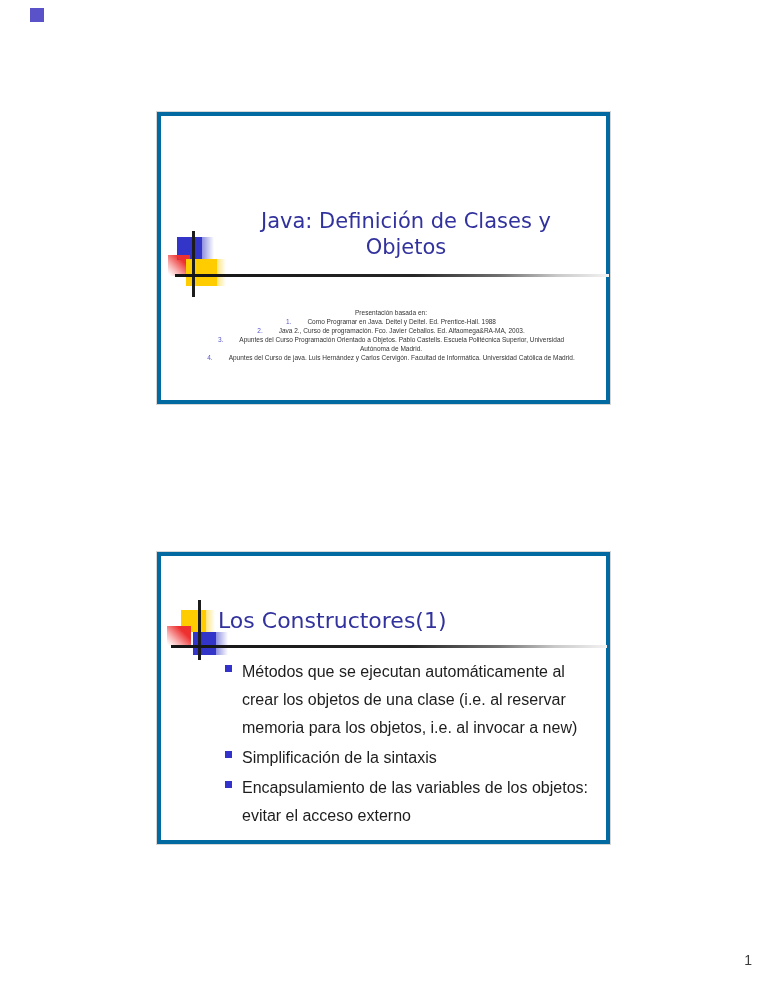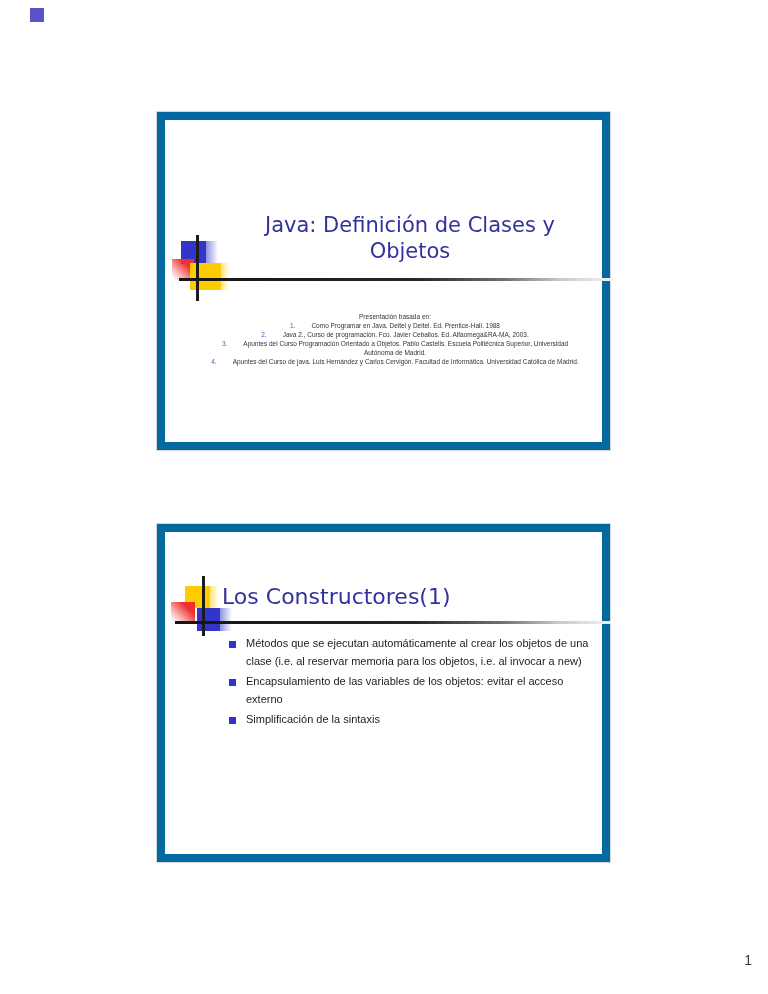--- a/index.html
+++ b/index.html
@@ -6,26 +6,26 @@
   body{
     width:768px;height:994px;position:relative;background:#ffffff;
     font-family:"Liberation Sans","DejaVu Sans",sans-serif;
     overflow:hidden;
   }
   .corner-square{
     position:absolute;left:30px;top:8px;width:14px;height:14px;
     background:#5a52c8;
   }
   .slide{
-    position:absolute;left:157px;width:453px;height:338px;
-    background:#ffffff;border:8px solid #0369a1;box-sizing:border-box;
+    position:absolute;left:157px;width:453px;height:292px;
+    background:#ffffff;border:4px solid #0369a1;box-sizing:border-box;
     box-shadow:0 0 0 1px #d6d6d6;
   }
   .slide1{top:112px;}
-  .slide2{top:524px;}
+  .slide2{top:552px;}
 
   
   .sq{position:absolute;}
   .sq-fade-r::after{
     content:"";position:absolute;left:100%;top:0;width:12px;height:100%;
     background:linear-gradient(to right,rgba(51,53,200,0.55),rgba(51,53,200,0));
   }
   .sq-yellow-fade::after{
     content:"";position:absolute;left:100%;top:0;width:9px;height:100%;
     background:linear-gradient(to right,rgba(255,204,0,0.5),rgba(255,204,0,0));
@@ -64,21 +64,21 @@
   .s2-blue{left:32px;top:76px;width:23px;height:23px;}
   .s2-vline{left:37px;top:44px;height:60px;}
   .s2-hline{left:10px;top:89px;width:436px;}
   .s2-title{
     position:absolute;left:57px;top:52px;width:390px;
     font-family:"DejaVu Sans","Liberation Sans",sans-serif;
     font-size:22px;color:#32329e;white-space:nowrap;
   }
   .bullets{
     position:absolute;left:64px;top:102px;width:368px;
-    font-size:11px;line-height:18px;color:#1d1d1d;
+    font-size:16px;line-height:28px;color:#1d1d1d;
   }
   .bullet-item{position:relative;padding-left:17px;margin-bottom:2px;}
   .bullet-item::before{
     content:"";position:absolute;left:0;top:7px;width:6.5px;height:6.5px;
     background:#3333cc;
   }
   .page-number{
     position:absolute;left:700px;top:952px;width:52px;
     text-align:right;font-size:14px;color:#3c3c3c;
   }
@@ -120,19 +120,19 @@
   <div class="h-line s2-hline"></div>
 
   <div class="s2-title">Los Constructores(1)</div>
 
   <div class="bullets">
 
       <div class="bullet-item"><span>Métodos que se ejecutan automáticamente al crear los objetos de una clase (i.e. al reservar memoria para los objetos, i.e. al invocar a new)</span></div>
 
 
 
+      <div class="bullet-item"><span>Simplificación de la sintaxis</span></div>
+
       <div class="bullet-item"><span>Encapsulamiento de las variables de los objetos: evitar el acceso externo</span></div>
-
-      <div class="bullet-item"><span>Simplificación de la sintaxis</span></div>
     </div>
 </div>
 
 <div class="page-number">1</div>
 
 </body></html>

